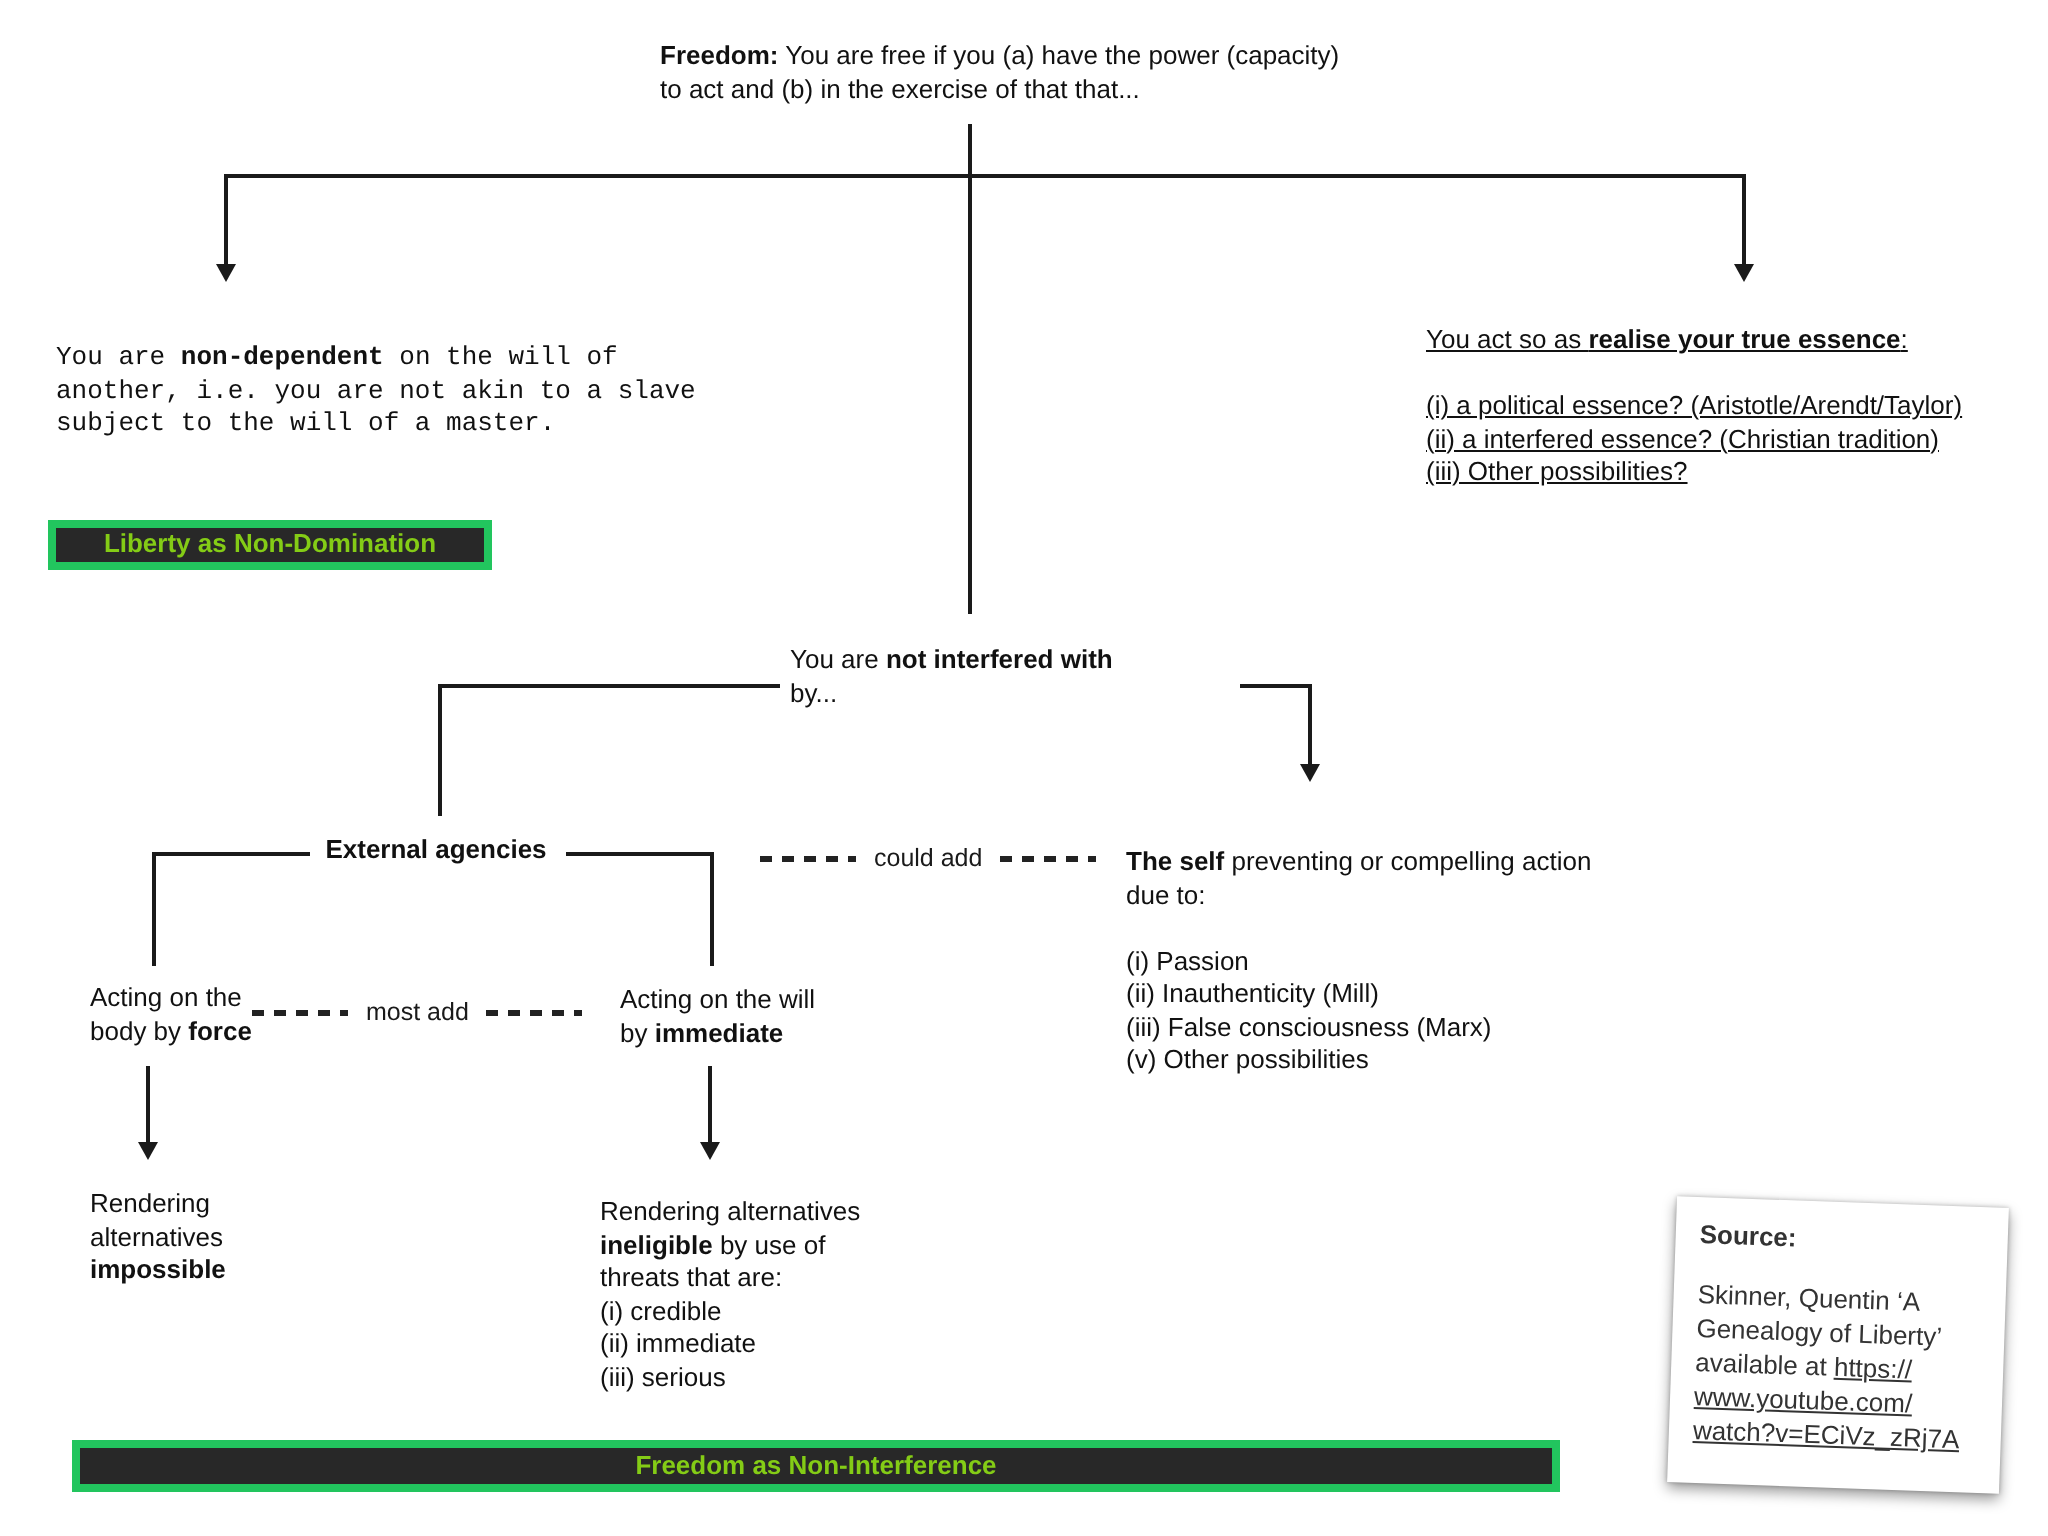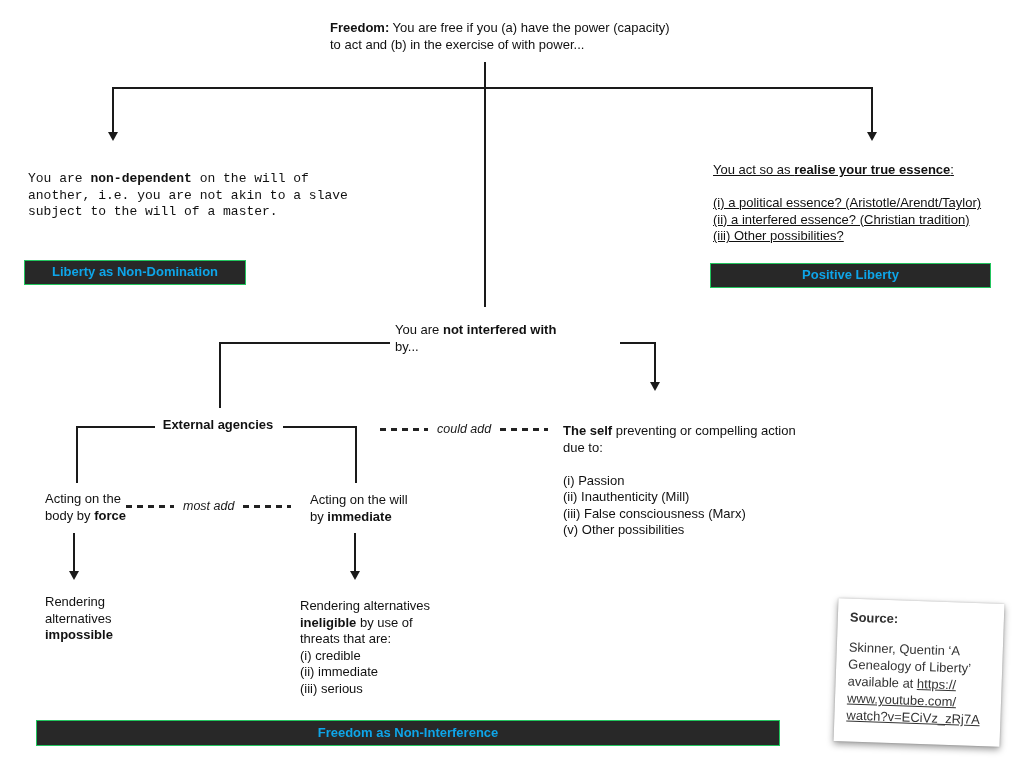--- a/index.html
+++ b/index.html
@@ -8,25 +8,25 @@
     font-family:"Liberation Sans",sans-serif;color:#111;font-size:13px;line-height:16.5px;
   }
   .line{position:absolute;background:#1a1a1a;}
   .arrow{position:absolute;width:0;height:0;
     border-left:5px solid transparent;border-right:5px solid transparent;
     border-top:9px solid #1a1a1a;}
   .tb{position:absolute;}
   .tb div{white-space:nowrap;min-height:16.5px;}
   .b{font-weight:bold;}
   .u{text-decoration:underline;cursor:pointer;}
-  .badge{position:absolute;background:#282828;border:1px solid #22c55e;color:#0ea5e9;
+  .badge{position:absolute;background:#282828;border:4px solid #22c55e;color:#84cc16;
     font-weight:bold;display:flex;align-items:center;justify-content:center;
     box-sizing:border-box;}
   .ann{position:absolute;display:flex;align-items:center;gap:9px;}
-  .ann-text{font-style:italic;font-size:12.5px;color:#1a1a1a;}
+  .ann-text{font-size:12.5px;color:#1a1a1a;}
   .dash{height:3px;width:48px;
     background:repeating-linear-gradient(90deg,#222 0 6px,transparent 6px 11px);}
   #root-def{left:330px;top:20px;}
   #stem{left:484px;top:62px;width:2px;height:245px;}
   #h-main{left:113px;top:87px;width:760px;height:2px;}
   #drop-left{left:112px;top:87px;width:2px;height:46px;}
   #arr-left{left:108px;top:132px;}
   #drop-right{left:871px;top:87px;width:2px;height:46px;}
   #arr-right{left:867px;top:132px;}
   #nondom-desc{left:28px;top:171px;font-family:Liberation Mono, monospace;}
@@ -63,21 +63,21 @@
   #source-title{font-weight:bold;margin-bottom:13px;}
   #source .tb2 div{white-space:nowrap;min-height:17px;}
 </style>
 </head>
 <body>
 
 <div id="canvas">
 
   <div class="tb" id="root-def">
       <div><span class="b">Freedom:</span><span> You are free if you (a) have the power (capacity)</span></div>
-      <div><span>to act and (b) in the exercise of with power...</span></div>
+      <div><span>to act and (b) in the exercise of that that...</span></div>
     </div>
 
   <div class="line" id="stem"></div>
   <div class="line" id="h-main"></div>
   <div class="line" id="drop-left"></div>
   <div class="arrow" id="arr-left"></div>
   <div class="line" id="drop-right"></div>
   <div class="arrow" id="arr-right"></div>
 
   <div class="tb" id="nondom-desc">
@@ -87,21 +87,20 @@
     </div>
   <div class="badge" id="badge-nondom">Liberty as Non-Domination</div>
 
   <div class="tb" id="positive-desc">
       <div><span>You act so as </span><span class="b">realise your true essence</span><span>:</span></div>
       <div><span></span></div>
       <div><span>(i) a political essence? (Aristotle/Arendt/Taylor)</span></div>
       <div><span>(ii) a interfered essence? (Christian tradition)</span></div>
       <div><span>(iii) Other possibilities?</span></div>
     </div>
-  <div class="badge" id="badge-positive">Positive Liberty</div>
 
   <div class="tb" id="interf">
       <div><span>You are </span><span class="b">not interfered with</span></div>
       <div><span>by...</span></div>
     </div>
   <div class="line" id="br-left-h"></div>
   <div class="line" id="br-left-v"></div>
   <div class="line" id="br-right-h"></div>
   <div class="line" id="br-right-v"></div>
   <div class="arrow" id="arr-self"></div>

